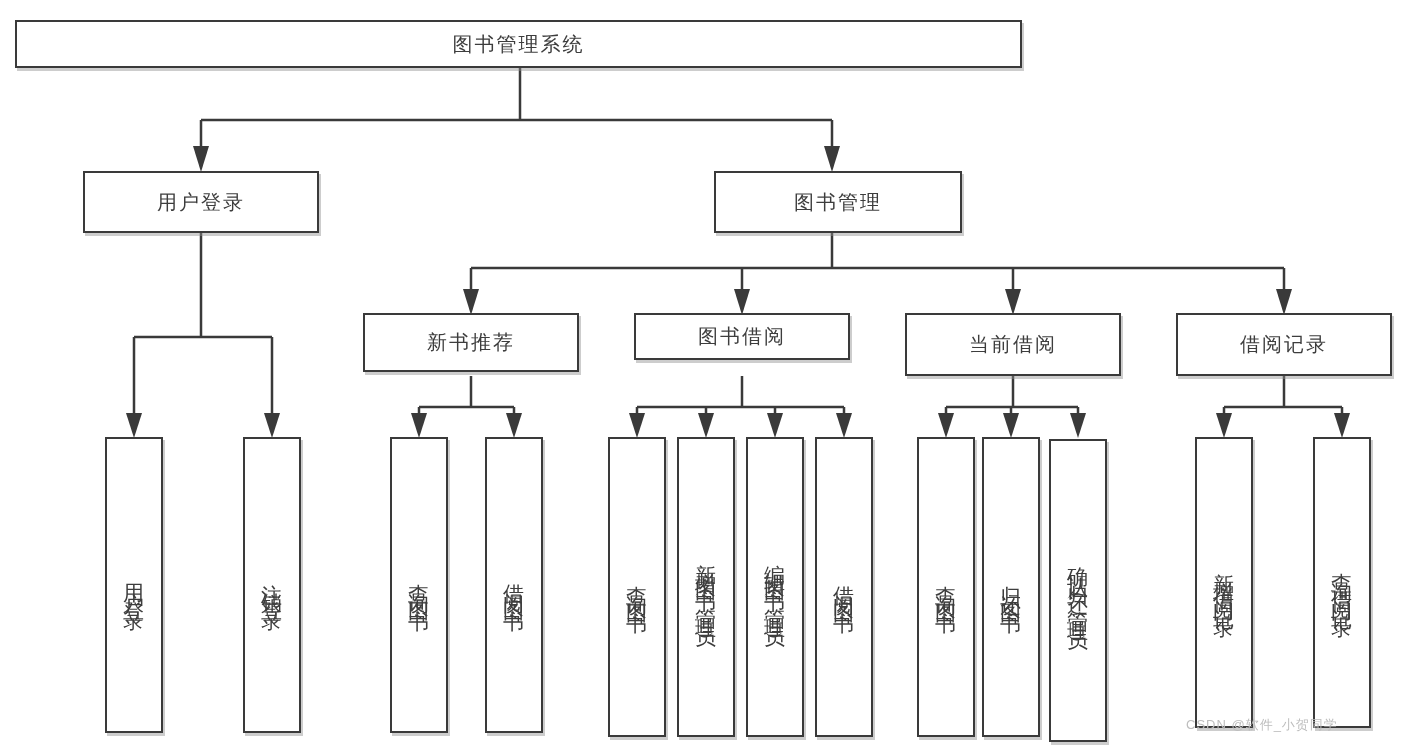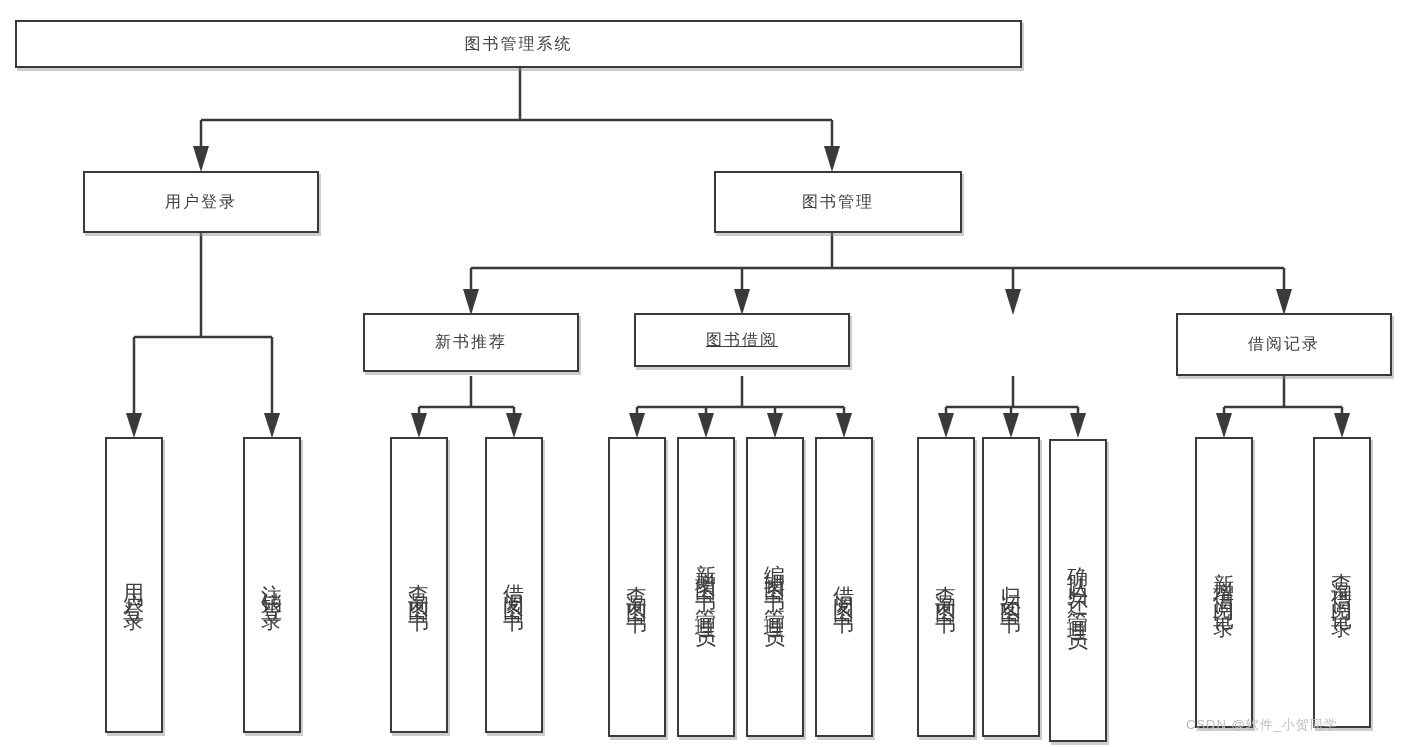--- a/index.html
+++ b/index.html
@@ -29,21 +29,21 @@
     background: #ffffff;
     border: 2px solid #3a3a3a;
     box-shadow: 2px 3px 0 rgba(145,145,145,0.45);
     display: flex;
     align-items: center;
     justify-content: center;
     color: #3d3d3d;
     z-index: 1;
   }
   .node.h span {
-    font-size: 16px;
+    font-size: 20px;
     letter-spacing: 2px;
     white-space: nowrap;
   }
   .node.v span {
     writing-mode: vertical-rl;
     text-orientation: mixed;
     font-size: 21px;
     line-height: 1;
     letter-spacing: 9px;
     white-space: nowrap;
@@ -105,22 +105,25 @@
   <div class="node h" style="left:83px; top:171px; width:236px; height:62px;">
     <span>用户登录</span>
   </div>
   <div class="node h" style="left:714px; top:171px; width:248px; height:62px;">
     <span>图书管理</span>
   </div>
 
   <div class="node h" style="left:363px; top:313px; width:216px; height:59px;">
     <span>新书推荐</span>
   </div>
-  <div class="node h" style="left:634px; top:313px; width:216px; height:54px;text-decoration:underline;">
+  <div class="node h" style="left:634px; top:313px; width:216px; height:47px;">
     <span>图书借阅</span>
+  </div>
+  <div class="node h" style="left:905px; top:313px; width:216px; height:63px;">
+    <span>当前借阅</span>
   </div>
   <div class="node h" style="left:1176px; top:313px; width:216px; height:63px;">
     <span>借阅记录</span>
   </div>
 
   <div class="node v" style="left:105px; top:437px; width:58px; height:296px;">
     <span>用户登录</span>
   </div>
   <div class="node v" style="left:243px; top:437px; width:58px; height:296px;">
     <span>注销登录</span>

